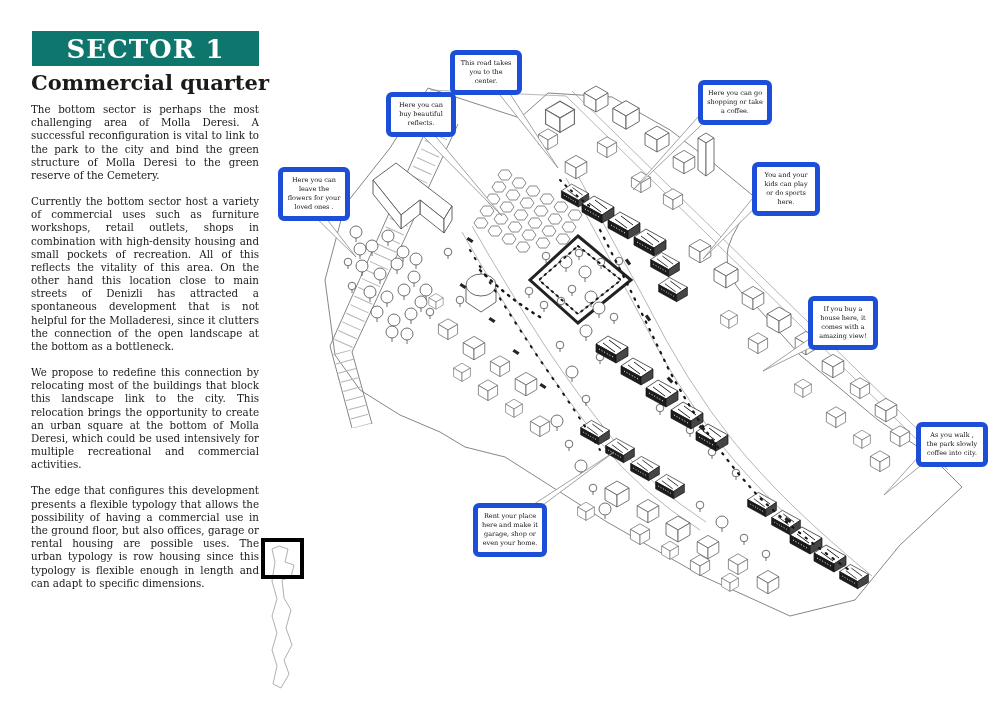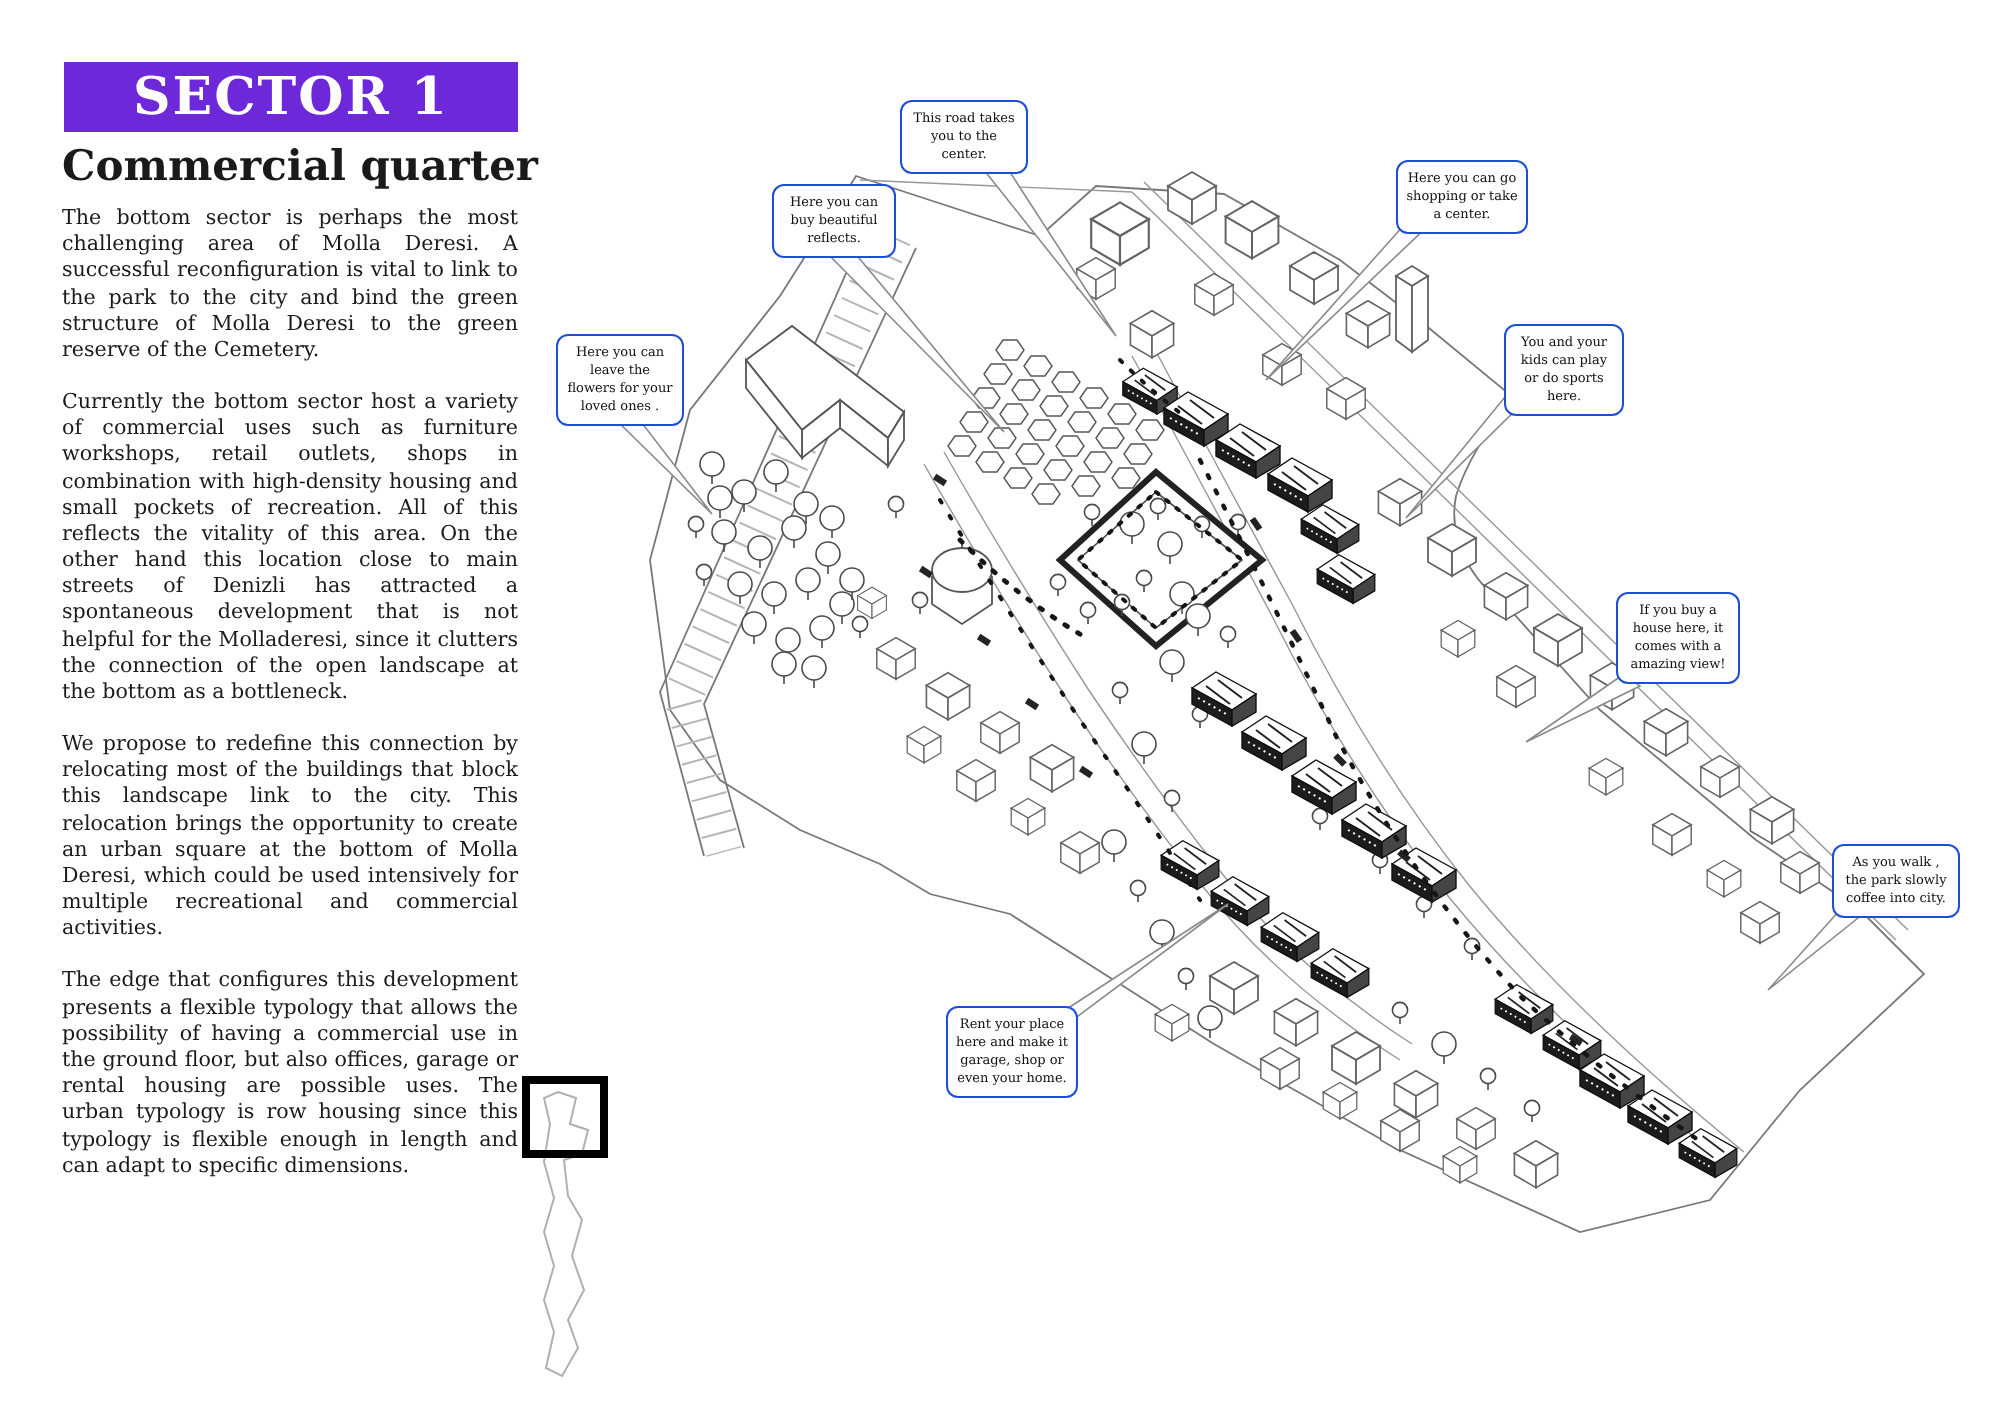--- a/index.html
+++ b/index.html
@@ -1,33 +1,33 @@
 <!DOCTYPE html>
 <html><head>
 <meta charset="utf-8">
 <style>
   html,body{margin:0;padding:0;}
   body{width:1000px;height:707px;background:#ffffff;overflow:hidden;
        font-family:"DejaVu Serif","Liberation Serif",serif;color:#1a1a1a;}
   .board{position:relative;width:1000px;height:707px;background:#fff;}
   
-  .titlebox{position:absolute;left:32px;top:31px;width:227px;height:35px;background:#6d28d9;
+  .titlebox{position:absolute;left:32px;top:31px;width:227px;height:35px;background:#0f766e;
             display:flex;align-items:center;justify-content:center;}
   .titlebox span{color:#fff;font-weight:bold;font-size:26px;letter-spacing:1px;}
   .subtitle{position:absolute;left:31px;top:70px;width:240px;font-weight:bold;font-size:21px;}
   .bodycol{position:absolute;left:31px;top:103px;width:232px;font-size:10.3px;line-height:1.28;
            text-align:justify;}
   .bodycol p{margin:0 4px 13px 0;}
   
   svg.map{position:absolute;left:0;top:0;width:1000px;height:707px;z-index:1;}
   .ln{fill:none;stroke:#787878;stroke-width:0.9;}
   .rd{fill:none;stroke:#979797;stroke-width:0.7;}
   .dots{fill:none;stroke:#161616;stroke-linecap:round;}
   
-  .co{position:absolute;z-index:3;background:#fff;border:1px solid #1d4ed8;border-radius:6px;
+  .co{position:absolute;z-index:3;background:#fff;border:5px solid #1d4ed8;border-radius:6px;
       padding:4px 3px;font-size:6.5px;line-height:1.4;text-align:center;color:#111;}
 </style>
 </head>
 <body>
 
 <div class="board">
 
   <div class="titlebox">
     <span>SECTOR 1</span>
   </div>
@@ -315,20 +315,20 @@
       <polygon points="305,207 356,257 316,205"></polygon>
       <polygon points="757,193 703,259 767,196"></polygon>
       <polygon points="812,337 763,371 820,343"></polygon>
       <polygon points="920,455 884,495 929,459"></polygon>
       <polygon points="528,508 614,452 527,517"></polygon>
     </g>
   </svg>
 
   <div class="co" style="left:450px;top:50px;width:56px">This road takes you to the center.</div>
   <div class="co" style="left:386px;top:92px;width:54px">Here you can buy beautiful reflects.</div>
-  <div class="co" style="left:698px;top:80px;width:58px">Here you can go shopping or take a center.</div>
+  <div class="co" style="left:698px;top:80px;width:58px">Here you can go shopping or take a coffee.</div>
   <div class="co" style="left:278px;top:167px;width:56px">Here you can leave the flowers for your loved ones .</div>
   <div class="co" style="left:752px;top:162px;width:52px">You and your kids can play or do sports here.</div>
   <div class="co" style="left:808px;top:296px;width:54px">If you buy a house here, it comes with a amazing view!</div>
   <div class="co" style="left:916px;top:422px;width:56px">As you walk , the park slowly coffee into city.</div>
   <div class="co" style="left:473px;top:503px;width:58px">Rent your place here and make it garage, shop or even your home.</div>
 
 </div>
 
 </body></html>

